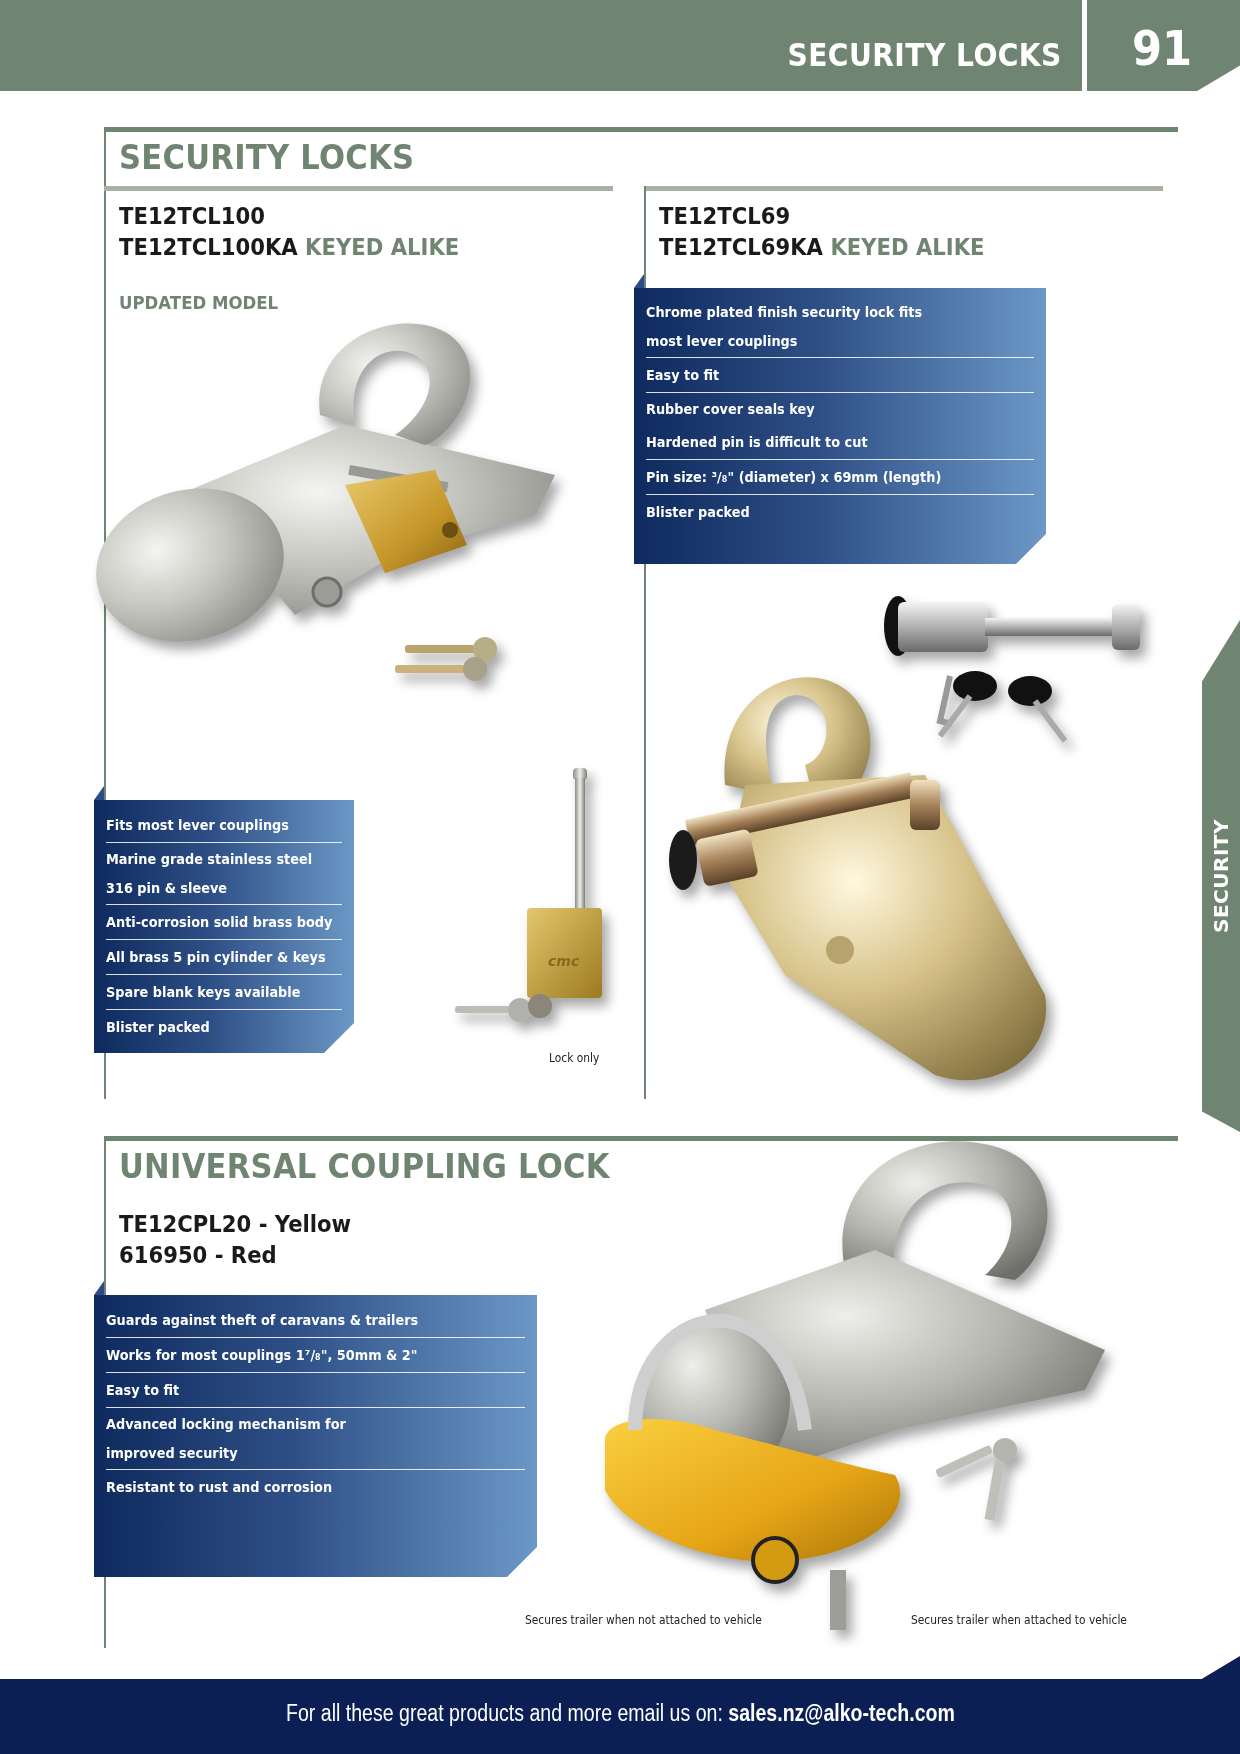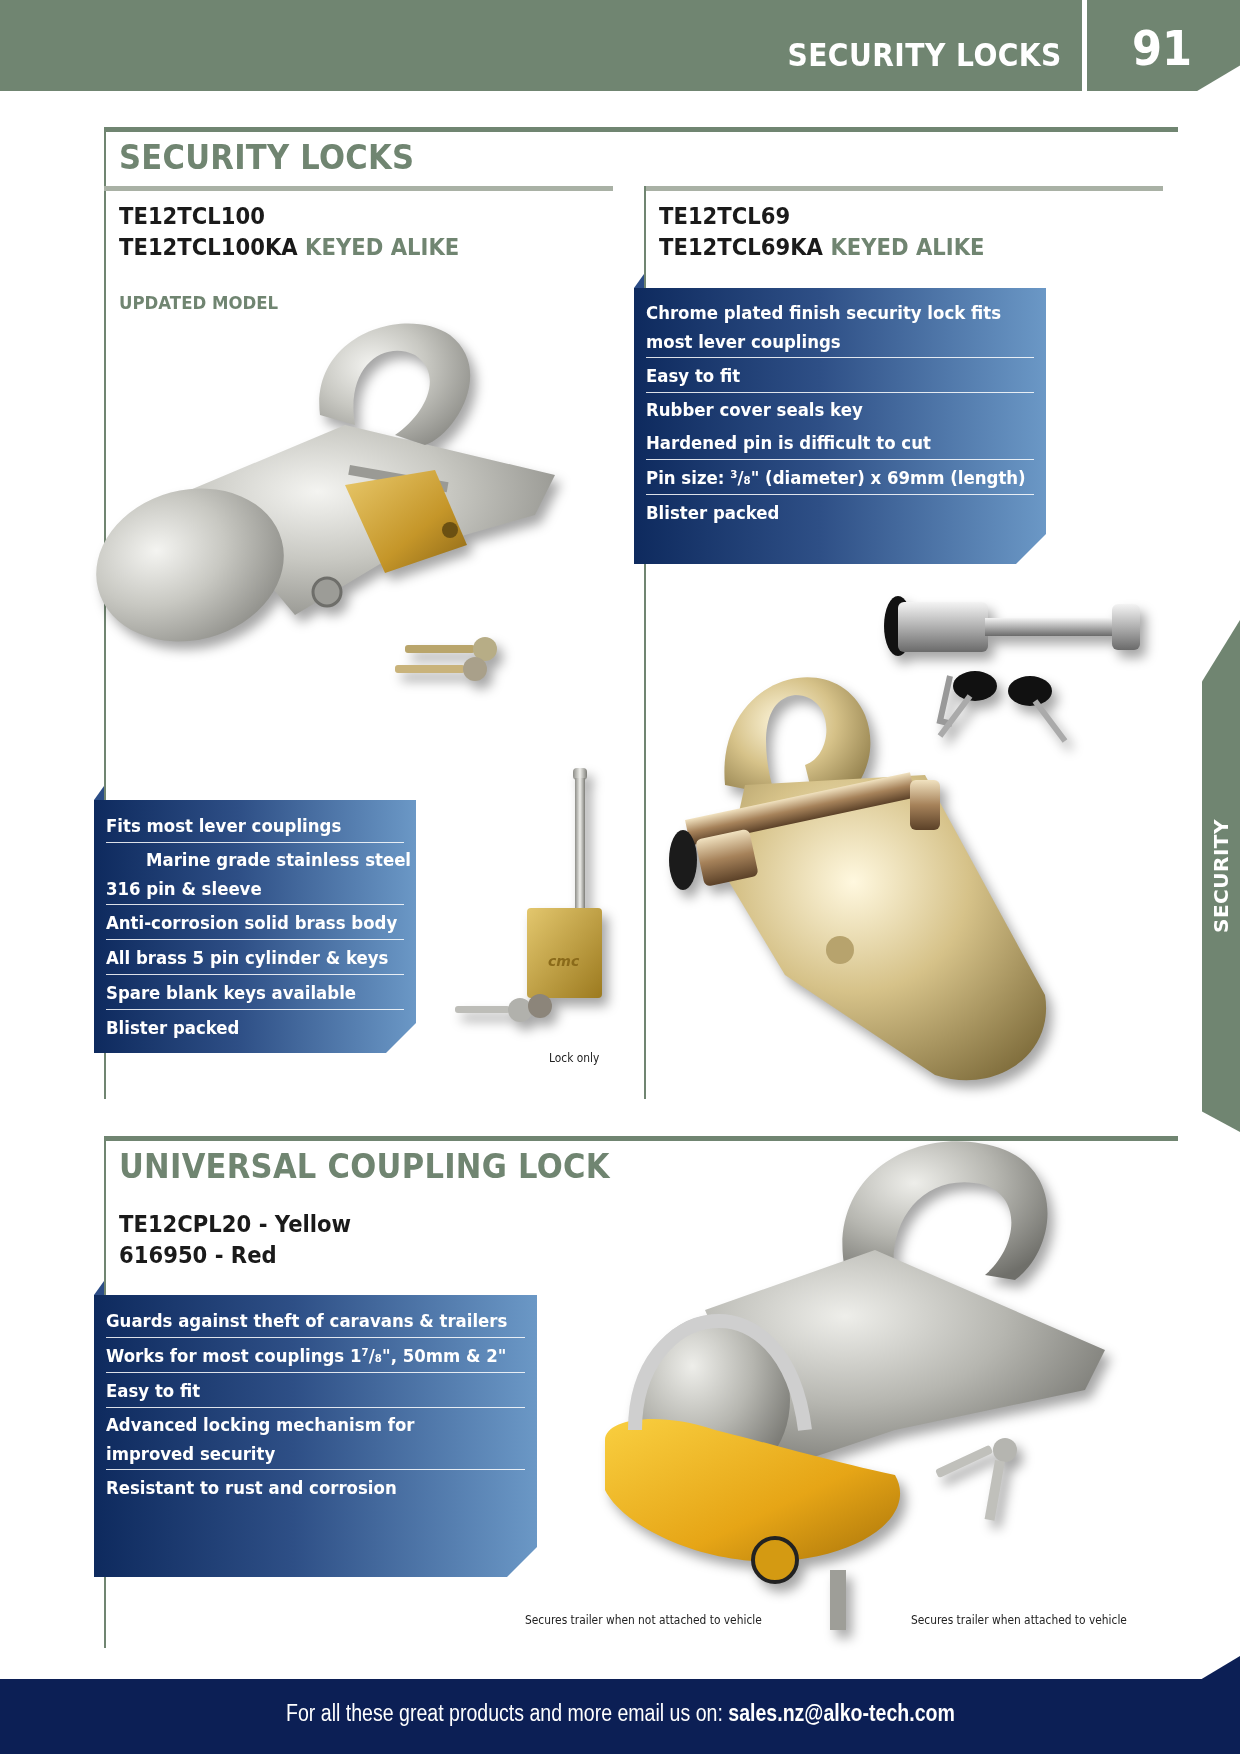--- a/index.html
+++ b/index.html
@@ -26,21 +26,21 @@
   .rule-left { position: absolute; width: 2px; background: #708571; }
 
   .section-title { position: absolute; color: #708571; font-weight: bold; font-size: 34px; letter-spacing: 0.3px; transform: scaleX(0.9); transform-origin: left center; white-space: nowrap; }
   .product-code { position: absolute; font-weight: bold; font-size: 23px; line-height: 31px; color: #1a1a1a; transform: scaleX(0.92); transform-origin: left center; white-space: nowrap; }
   .keyed { color: #708571; }
   .updated { position: absolute; left: 119px; top: 292px; color: #708571; font-weight: bold; font-size: 18px; transform: scaleX(0.92); transform-origin: left center; }
 
   
   .feature-box { position: absolute; background: linear-gradient(90deg, #0e2a5e 0%, #2e4f86 45%, #6b98c6 100%);
      clip-path: polygon(0 0, 100% 0, 100% calc(100% - 30px), calc(100% - 30px) 100%, 0 100%); padding: 8px 12px 10px 12px; }
-  .feature-item { color: #fff; font-weight: bold; font-size: 18px; line-height: 29px; border-bottom: 1px solid rgba(255,255,255,0.85); padding: 3px 0 2px 0; white-space: nowrap; transform-origin: left center; }
+  .feature-item { color: #fff; font-weight: bold; font-size: 14px; line-height: 29px; border-bottom: 1px solid rgba(255,255,255,0.85); padding: 3px 0 2px 0; white-space: nowrap; transform-origin: left center; }
   .feature-item:last-child { border-bottom: none; }
   .feature-item span { display:inline-block; transform: scaleX(0.92); transform-origin: left center; }
   .fold { position: absolute; width: 10px; height: 14px; background: #2b4c86; clip-path: polygon(100% 0, 100% 100%, 0 100%); }
 
   .caption { position: absolute; font-size: 13px; color: #222; transform: scaleX(0.82); transform-origin: left center; white-space: nowrap; }
 
   
   .img { position: absolute; font-style: italic; }
   .shadow { filter: drop-shadow(6px 8px 6px rgba(0,0,0,0.35)); }
 
@@ -103,23 +103,23 @@
     <g transform="translate(310,330)">
       <rect x="0" y="0" width="70" height="8" fill="#b9a56b" rx="3"></rect>
       <circle cx="80" cy="4" r="12" fill="#b7ad86"></circle>
       <rect x="-10" y="20" width="70" height="8" fill="#c9b37b" rx="3"></rect>
       <circle cx="70" cy="24" r="12" fill="#a9a08a"></circle>
     </g>
   </svg>
 </div>
 
 <div class="fold" style="left:94px; top:786px;"></div>
-<div class="feature-box" style="left:94px; top:800px; width:322px; height:253px;">
+<div class="feature-box" style="left:94px; top:800px; width:260px; height:253px;">
   <div class="feature-item"><span>Fits most lever couplings</span></div>
-  <div class="feature-item" style="border-bottom:none; line-height:27px;margin-left:40px;"><span>Marine grade stainless steel</span></div>
+  <div class="feature-item" style="border-bottom:none; line-height:27px;"><span>Marine grade stainless steel</span></div>
   <div class="feature-item" style="padding-top:0; line-height:27px;"><span>316 pin &amp; sleeve</span></div>
   <div class="feature-item"><span>Anti-corrosion solid brass body</span></div>
   <div class="feature-item"><span>All brass 5 pin cylinder &amp; keys</span></div>
   <div class="feature-item"><span>Spare blank keys available</span></div>
   <div class="feature-item"><span>Blister packed</span></div>
 </div>
 
 <div class="img" style="left:455px; top:768px; width:150px; height:270px;">
   <svg width="150" height="270" viewBox="0 0 150 270" class="shadow">
     <defs>

